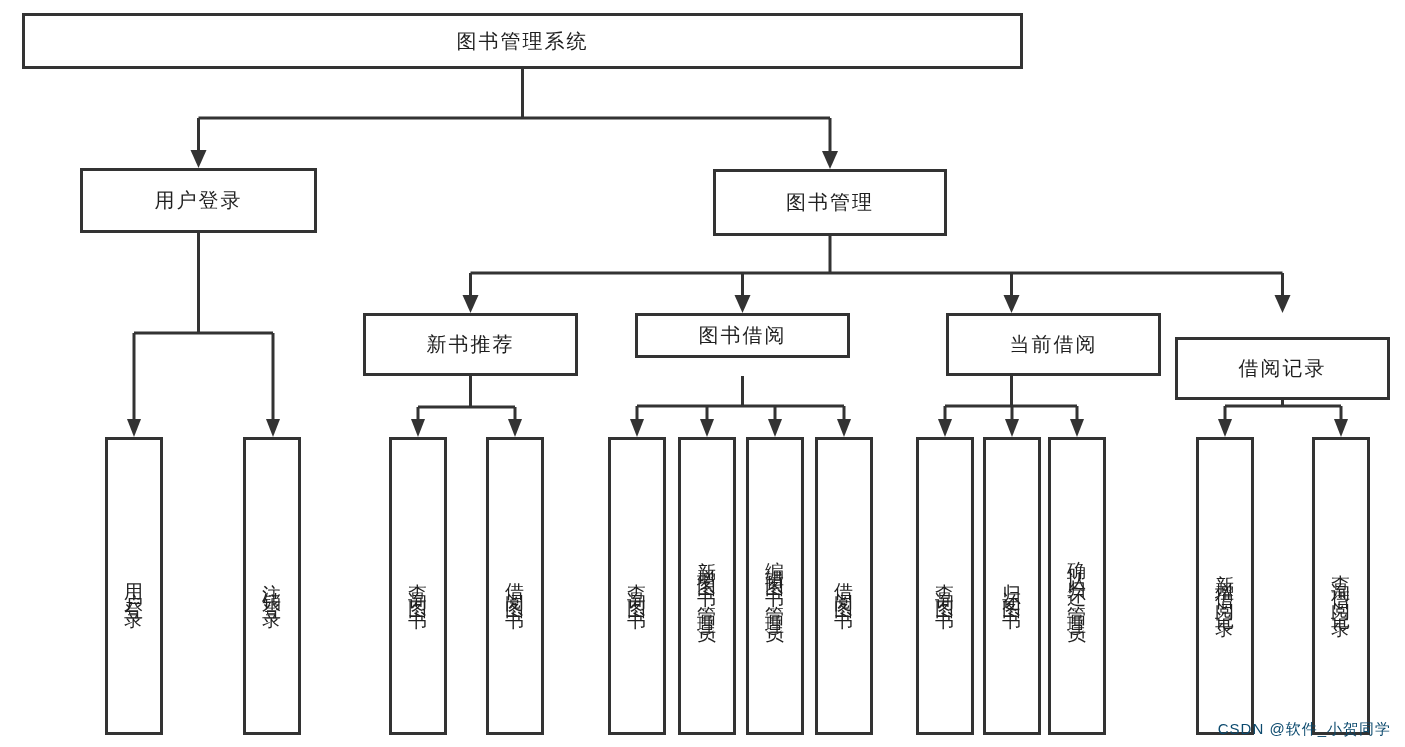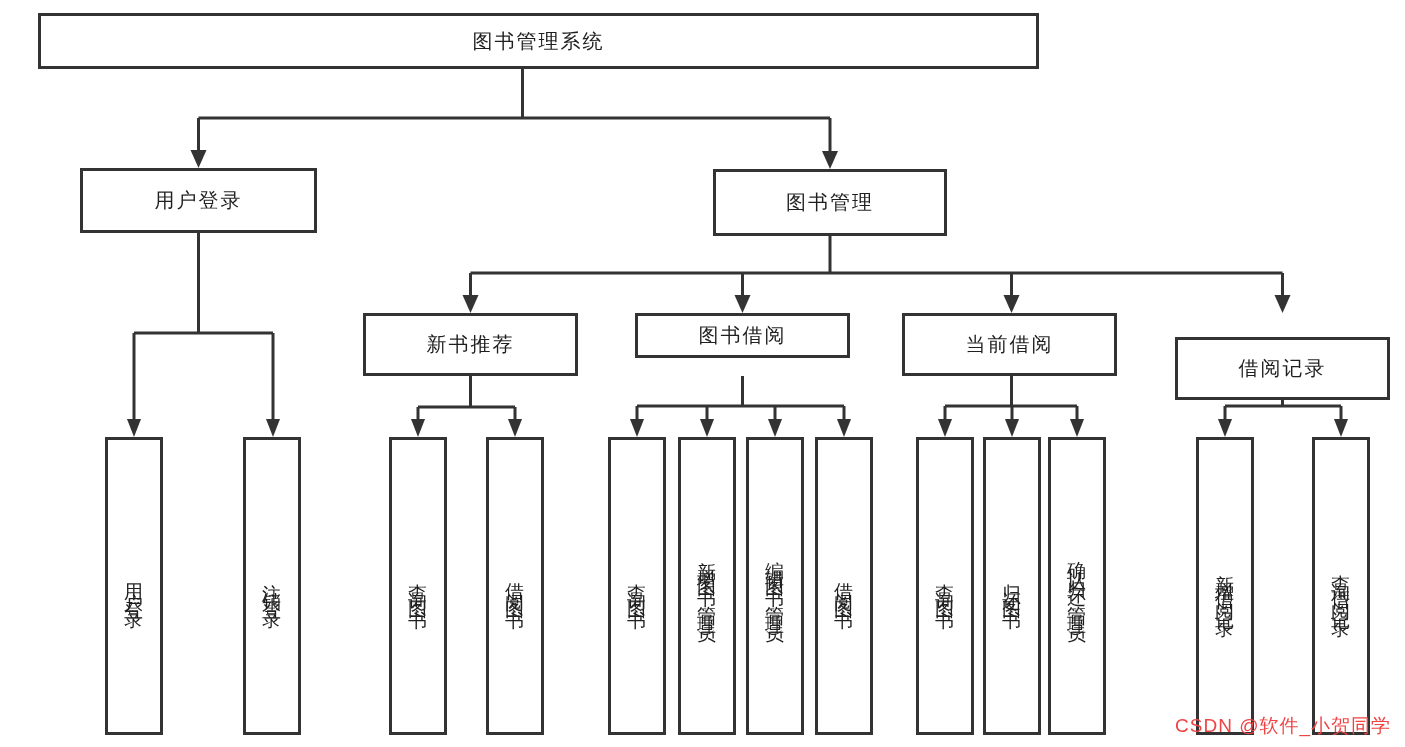--- a/index.html
+++ b/index.html
@@ -45,22 +45,22 @@
     writing-mode: vertical-rl;
     text-orientation: mixed;
     letter-spacing: 9px;
     line-height: 1;
     white-space: nowrap;
   }
   .watermark {
     position: absolute;
     right: 14px;
     bottom: 8px;
-    color: #ef4444;
-    font-size: 19px;
+    color: #0c4a6e;
+    font-size: 15px;
     letter-spacing: 1px;
     z-index: 3;
     white-space: nowrap;
   }
 </style>
 </head>
 <body>
 
 <div id="canvas">
 
@@ -146,38 +146,38 @@
       <path d="M1225 406 H1341"></path>
       <path d="M1225 406 V421"></path>
       <path d="M1341 406 V421"></path>
     </g>
     <g fill="#333333" stroke="none">
       <polygon points="1218,419 1232,419 1225,437"></polygon>
       <polygon points="1334,419 1348,419 1341,437"></polygon>
     </g>
   </svg>
 
-  <div class="node" style="left:38px; top:13px; width:1001px; height:56px;">
+  <div class="node" style="left:22px; top:13px; width:1001px; height:56px;">
     <span class="hlabel">图书管理系统</span>
   </div>
 
   <div class="node" style="left:80px; top:168px; width:237px; height:65px;">
     <span class="hlabel">用户登录</span>
   </div>
   <div class="node" style="left:713px; top:169px; width:234px; height:67px;">
     <span class="hlabel">图书管理</span>
   </div>
 
   <div class="node" style="left:363px; top:313px; width:215px; height:63px;">
     <span class="hlabel">新书推荐</span>
   </div>
   <div class="node" style="left:635px; top:313px; width:215px; height:45px;">
     <span class="hlabel">图书借阅</span>
   </div>
-  <div class="node" style="left:902px; top:313px; width:215px; height:63px;">
+  <div class="node" style="left:946px; top:313px; width:215px; height:63px;">
     <span class="hlabel">当前借阅</span>
   </div>
   <div class="node" style="left:1175px; top:313px; width:215px; height:63px;margin-top:24px;">
     <span class="hlabel">借阅记录</span>
   </div>
 
   <div class="node" style="left:105px; top:437px; width:58px; height:298px;">
     <span class="vlabel">用户登录</span>
   </div>
   <div class="node" style="left:243px; top:437px; width:58px; height:298px;">

